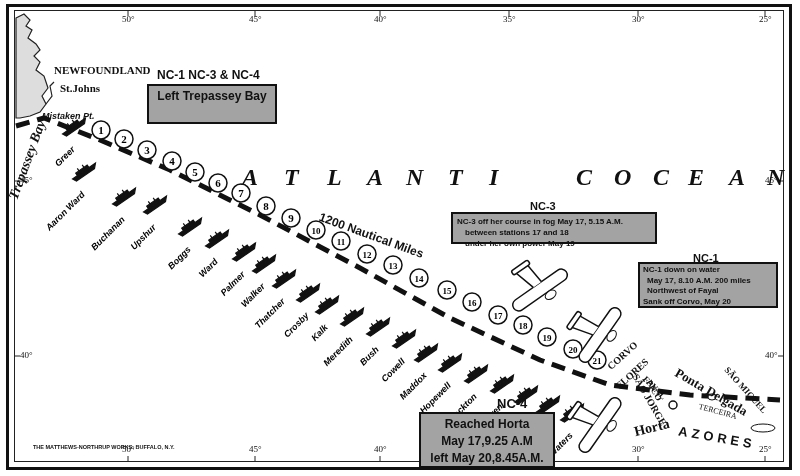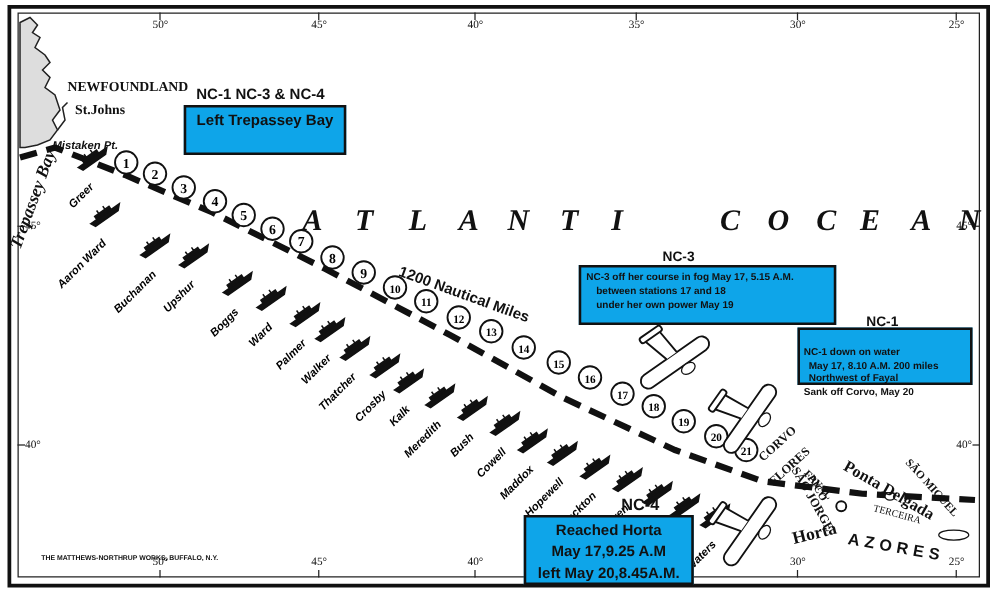--- a/index.html
+++ b/index.html
@@ -1,21 +1,21 @@
 <!DOCTYPE html>
 <html><head>
 <meta charset="utf-8">
 <style>
   html,body{margin:0;padding:0;background:#fff;}
   body{width:800px;height:476px;position:relative;overflow:hidden;font-family:"Liberation Sans",sans-serif;color:#111;}
   .frame-outer{position:absolute;left:6px;top:4px;width:786px;height:466px;border:3px solid #111;box-sizing:border-box;}
   .frame-inner{position:absolute;left:14px;top:10px;width:770px;height:452px;border:1px solid #222;box-sizing:border-box;}
   svg#map{position:absolute;left:0;top:0;}
   .txt{position:absolute;white-space:nowrap;}
-  .box{position:absolute;border:2px solid #111;background:#0ea5e9;box-sizing:border-box;font-weight:bold;}
+  .box{position:absolute;border:2px solid #111;background:#a3a3a3;box-sizing:border-box;font-weight:bold;}
   .tick{font-family:"Liberation Serif",serif;font-size:9px;}
 </style>
 </head>
 <body>
 
 <div class="frame-outer"></div>
 <div class="frame-inner"></div>
 
 <svg id="map" width="800" height="476">
 
@@ -280,28 +280,28 @@
     <div class="txt" style="left: 614px; top: 164px; font-family: &quot;Liberation Serif&quot;, serif; font-style: italic; font-weight: bold; font-size: 24px;">O</div>
     <div class="txt" style="left: 653px; top: 164px; font-family: &quot;Liberation Serif&quot;, serif; font-style: italic; font-weight: bold; font-size: 24px;">C</div>
     <div class="txt" style="left: 688px; top: 164px; font-family: &quot;Liberation Serif&quot;, serif; font-style: italic; font-weight: bold; font-size: 24px;">E</div>
     <div class="txt" style="left: 729px; top: 164px; font-family: &quot;Liberation Serif&quot;, serif; font-style: italic; font-weight: bold; font-size: 24px;">A</div>
     <div class="txt" style="left: 767px; top: 164px; font-family: &quot;Liberation Serif&quot;, serif; font-style: italic; font-weight: bold; font-size: 24px;">N</div>
   </div>
 
 <div class="txt" style="left:322px;top:210px;transform:rotate(20deg);transform-origin:left top;font-weight:bold;font-size:12px">1200 Nautical Miles</div>
 
 <div class="txt" style="left:530px;top:200px;font-weight:bold;font-size:11px">NC-3</div>
-<div class="box" style="left:463px;top:212px;width:206px;height:48px;font-size:8px;line-height:11px;padding:2px 4px">
+<div class="box" style="left:451px;top:212px;width:206px;height:32px;font-size:8px;line-height:11px;padding:2px 4px">
   <div>NC-3 off her course in fog May 17, 5.15 A.M.</div>
   <div style="padding-left:8px">between stations 17 and 18</div>
   <div style="padding-left:8px">under her own power May 19</div>
 </div>
 
 <div class="txt" style="left:693px;top:252px;font-weight:bold;font-size:11px">NC-1</div>
-<div class="box" style="left:638px;top:262px;width:140px;height:46px;font-size:8px;line-height:10.5px;padding:13px 3px">
+<div class="box" style="left:638px;top:262px;width:140px;height:46px;font-size:8px;line-height:10.5px;padding:1px 3px">
   <div>NC-1 down on water</div>
   <div style="padding-left:4px">May 17, 8.10 A.M. 200 miles</div>
   <div style="padding-left:4px">Northwest of Fayal</div>
   <div>Sank off Corvo, May 20</div>
 </div>
 
 <div class="txt" style="left:497px;top:396px;font-weight:bold;font-size:13px">NC-4</div>
 <div class="box" style="left:419px;top:412px;width:136px;height:56px;text-align:center;font-size:12px;line-height:17px;padding-top:2px">
   <div>Reached Horta</div>
   <div>May 17,9.25 A.M</div>

